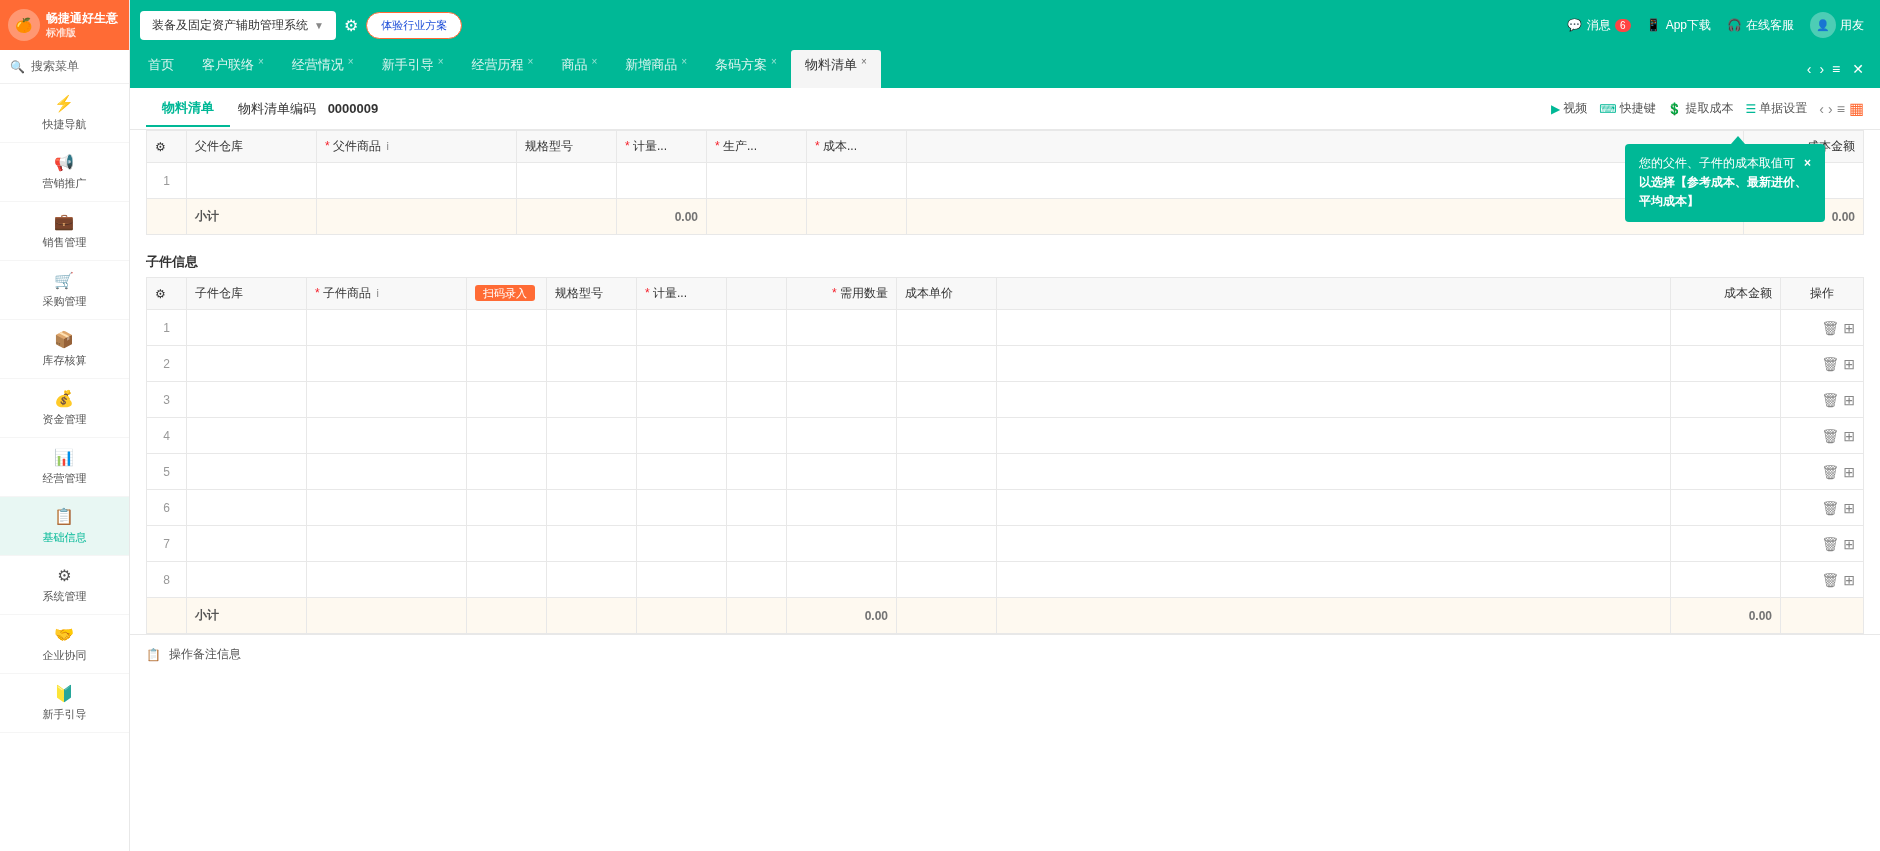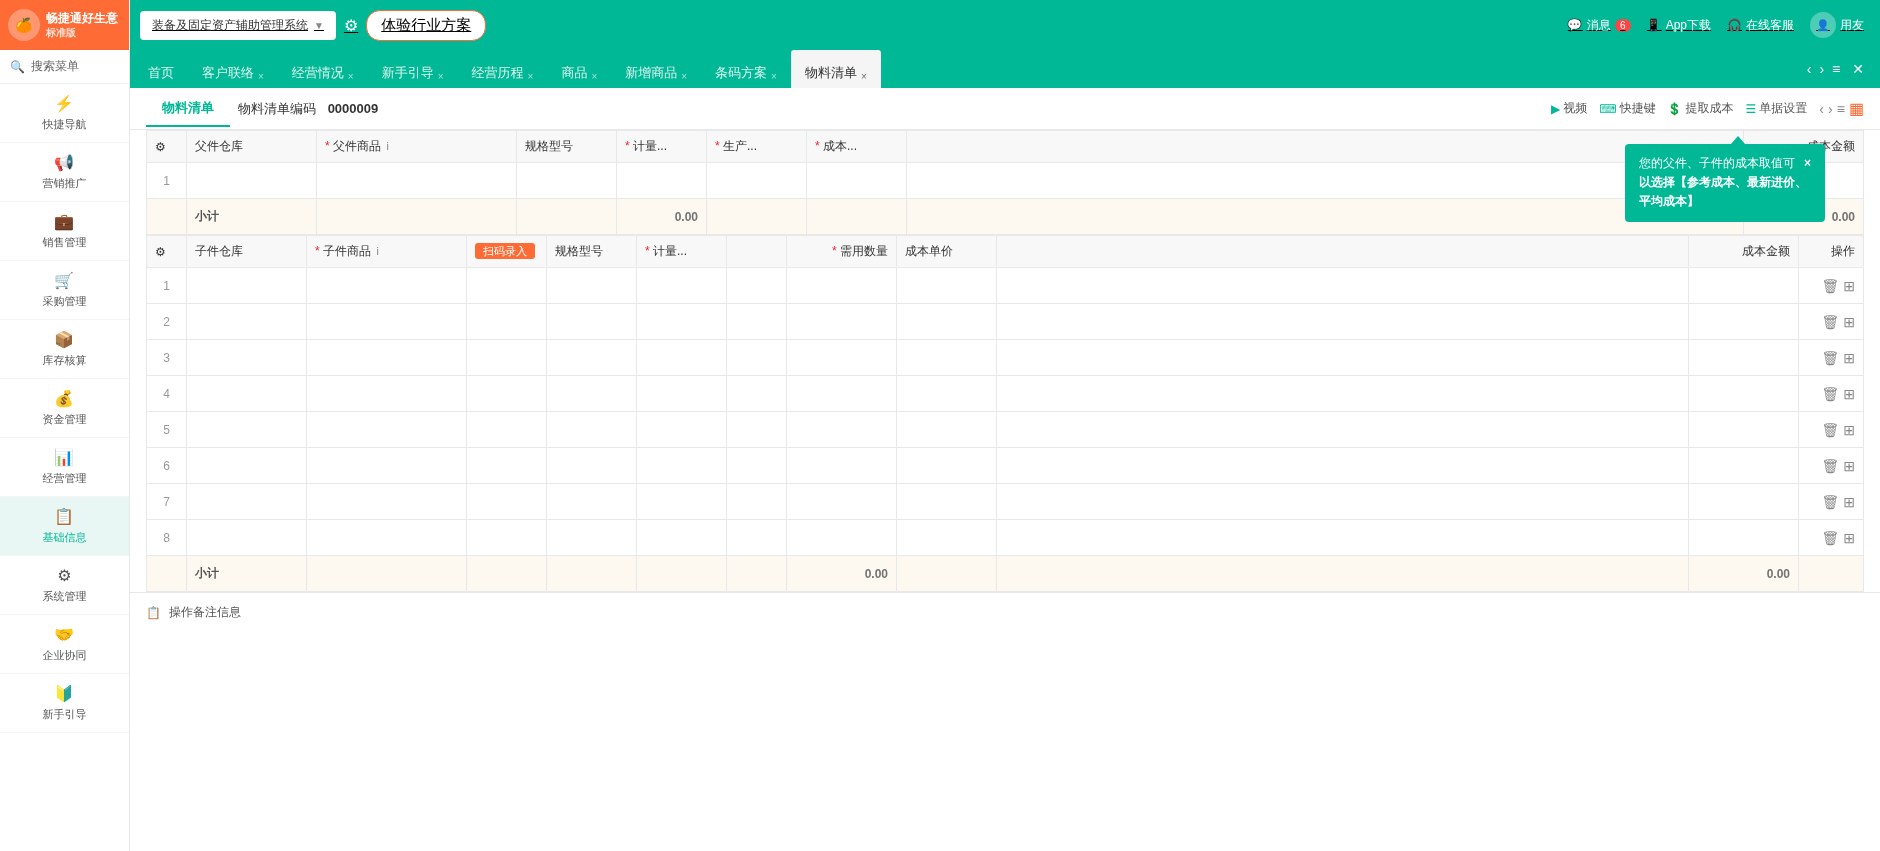--- a/index.html
+++ b/index.html
@@ -64,42 +64,41 @@
     .main { flex: 1; display: flex; flex-direction: column; overflow: hidden; }
 
     
     .topbar {
       background: #00b896;
       height: 50px;
       display: flex;
       align-items: center;
       padding: 0 0 0 10px;
       gap: 0;
-      text-decoration: underline;
     }
     .topbar-system {
       background: #fff;
       color: #333;
       padding: 6px 12px;
       border-radius: 4px;
       font-size: 12px;
       display: flex;
       align-items: center;
       gap: 6px;
       margin-right: 8px;
     }
     .topbar-system .dropdown-arrow { color: #888; font-size: 10px; }
     .topbar-gear { color: #fff; font-size: 16px; cursor: pointer; margin-right: 8px; }
     .topbar-trial {
       background: #fff;
-      color: #000000;
+      color: #1d4ed8;
       border: 1px solid #ff6b35;
       padding: 5px 14px;
       border-radius: 14px;
-      font-size: 15px;
+      font-size: 11px;
       cursor: pointer;
       margin-right: auto;
     }
     .topbar-right {
       display: flex;
       align-items: center;
       gap: 16px;
       padding-right: 16px;
       color: #fff;
       font-size: 12px;
@@ -140,21 +139,21 @@
       overflow-x: auto;
       border-bottom: none;
     }
     .nav-tab {
       padding: 6px 14px;
       color: rgba(255,255,255,0.85);
       font-size: 13px;
       cursor: pointer;
       white-space: nowrap;
       display: flex;
-      align-items: flex-end;
+      align-items: flex-start;
       gap: 4px;
       border-radius: 3px 3px 0 0;
       height: 100%;
     }
     .nav-tab.active { background: #f5f5f5; color: #333; }
     .nav-tab .close-btn { font-size: 10px; color: inherit; opacity: 0.7; }
     .nav-tabs-end { margin-left: auto; display: flex; align-items: center; padding-right: 8px; }
     .nav-tabs-end span { color: #fff; font-size: 16px; cursor: pointer; padding: 2px 4px; }
 
     
@@ -519,20 +518,21 @@
             <td class="subtotal-value" style="text-align:right;">0.00</td>
             <td></td>
             <td></td>
             <td></td>
             <td class="subtotal-value" style="text-align:right;">0.00</td>
           </tr>
         </tbody>
       </table>
     </div>
 
+    <div class="section-title" style="margin-top:8px;">子件信息</div>
     <div class="table-wrapper">
       <table class="data-table" style="width:100%;">
         <thead>
           <tr>
             <th class="settings-icon-cell" style="width:36px;"><span>⚙</span></th>
             <th style="width:120px;">子件仓库</th>
             <th style="width:160px;">
               <span class="required">* </span>
               <span>子件商品</span>
               <span class="info-icon">ℹ</span>
@@ -546,21 +546,21 @@
               <span>计量...</span>
             </th>
             <th style="width:60px;"></th>
             <th style="width:110px;text-align:right;">
               <span class="required">* </span>
               <span>需用数量</span>
             </th>
             <th style="width:100px;">成本单价</th>
             <th style="flex:1;min-width:100px;"></th>
             <th style="width:110px;text-align:right;">成本金额</th>
-            <th style="width:65px;text-align:right;">操作</th>
+            <th style="width:83px;text-align:center;">操作</th>
           </tr>
         </thead>
         <tbody id="child-tbody">
         <tr>
     <td class="row-num">1</td>
     <td></td>
     <td></td>
     <td></td>
     <td></td>
     <td></td>

